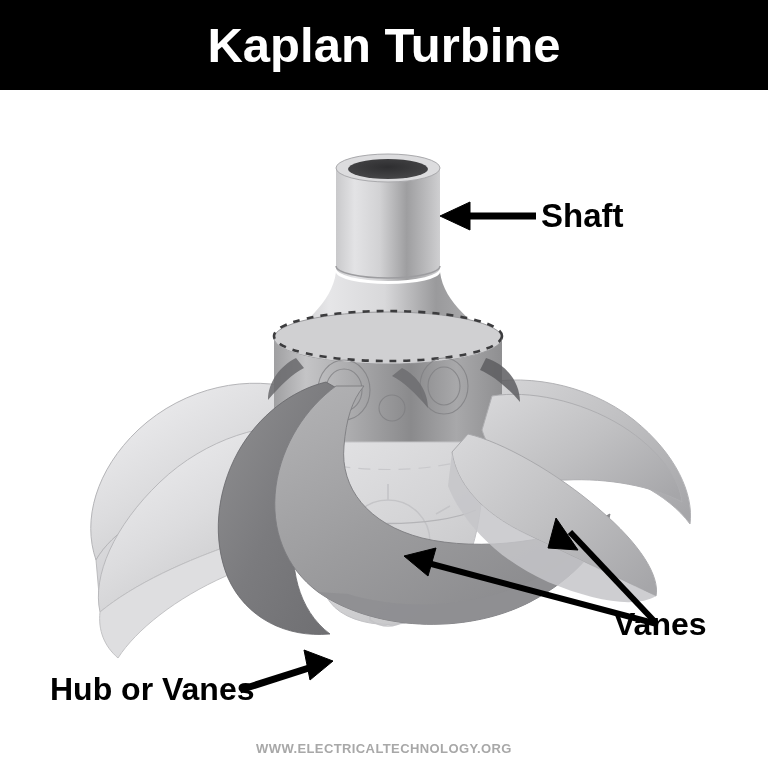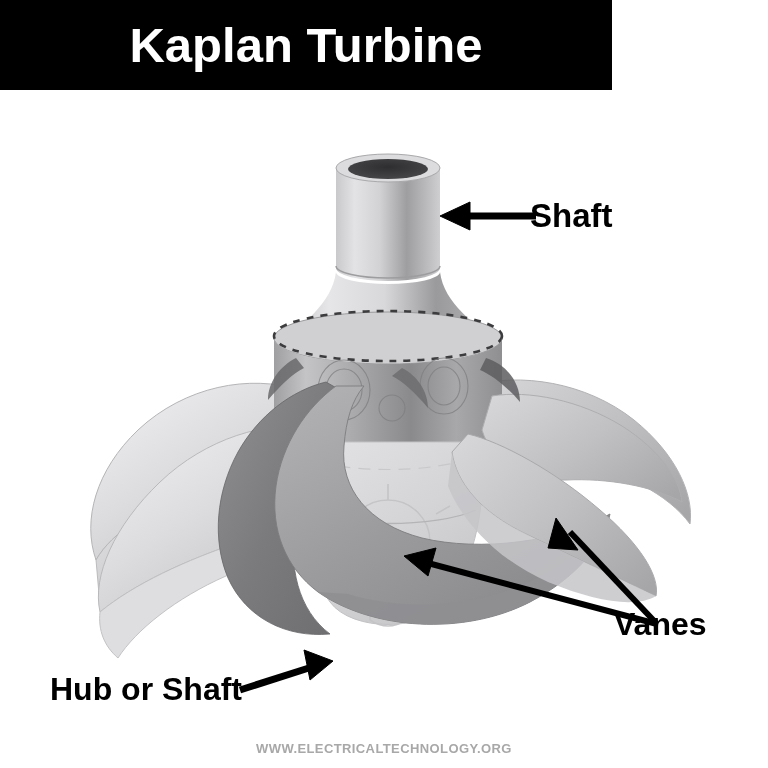--- a/index.html
+++ b/index.html
@@ -6,21 +6,21 @@
   body{
     width:768px;height:768px;
     background:#ffffff;
     font-family:"Liberation Sans", sans-serif;
     overflow:hidden;
     position:relative;
   }
   #stage{position:relative;width:768px;height:768px;background:#ffffff;}
 
   .banner{
-    position:absolute;left:0;top:0;width:612px;height:90px;
+    position:absolute;left:0;top:0;width:768px;height:90px;
     background:#000000;
     display:flex;align-items:center;justify-content:center;
   }
   .banner-title{
     color:#ffffff;
     font-family:"Liberation Sans", sans-serif;
     font-weight:bold;
     font-size:49px;
     letter-spacing:0px;
     line-height:1;
@@ -31,21 +31,21 @@
   .figure svg{display:block;}
 
   .callout{
     position:absolute;
     font-family:"Liberation Sans", sans-serif;
     font-weight:bold;
     color:#000000;
     white-space:nowrap;
     line-height:1;
   }
-  #label-shaft{left:530px;top:199px;font-size:33px;}
+  #label-shaft{left:541px;top:199px;font-size:33px;}
   #label-vanes{left:614px;top:608px;font-size:32px;}
   #label-hub{left:50px;top:673px;font-size:32px;}
 
   .watermark{
     position:absolute;left:0;top:741px;width:768px;
     text-align:center;
     font-family:"Liberation Sans", sans-serif;
     font-weight:bold;
     font-size:13px;
     letter-spacing:0.4px;
@@ -242,17 +242,17 @@
       <g>
         <line x1="240" y1="600" x2="312" y2="577" stroke-width="7"></line>
         <polygon points="333,571 304,560 310,590"></polygon>
       </g>
     </g>
   </svg>
   </div>
 
   <div class="callout" id="label-shaft">Shaft</div>
   <div class="callout" id="label-vanes">Vanes</div>
-  <div class="callout" id="label-hub">Hub or Shaft</div>
+  <div class="callout" id="label-hub">Hub or Vanes</div>
 
   <div class="watermark">WWW.ELECTRICALTECHNOLOGY.ORG</div>
 
 </div>
 
 </body></html>

